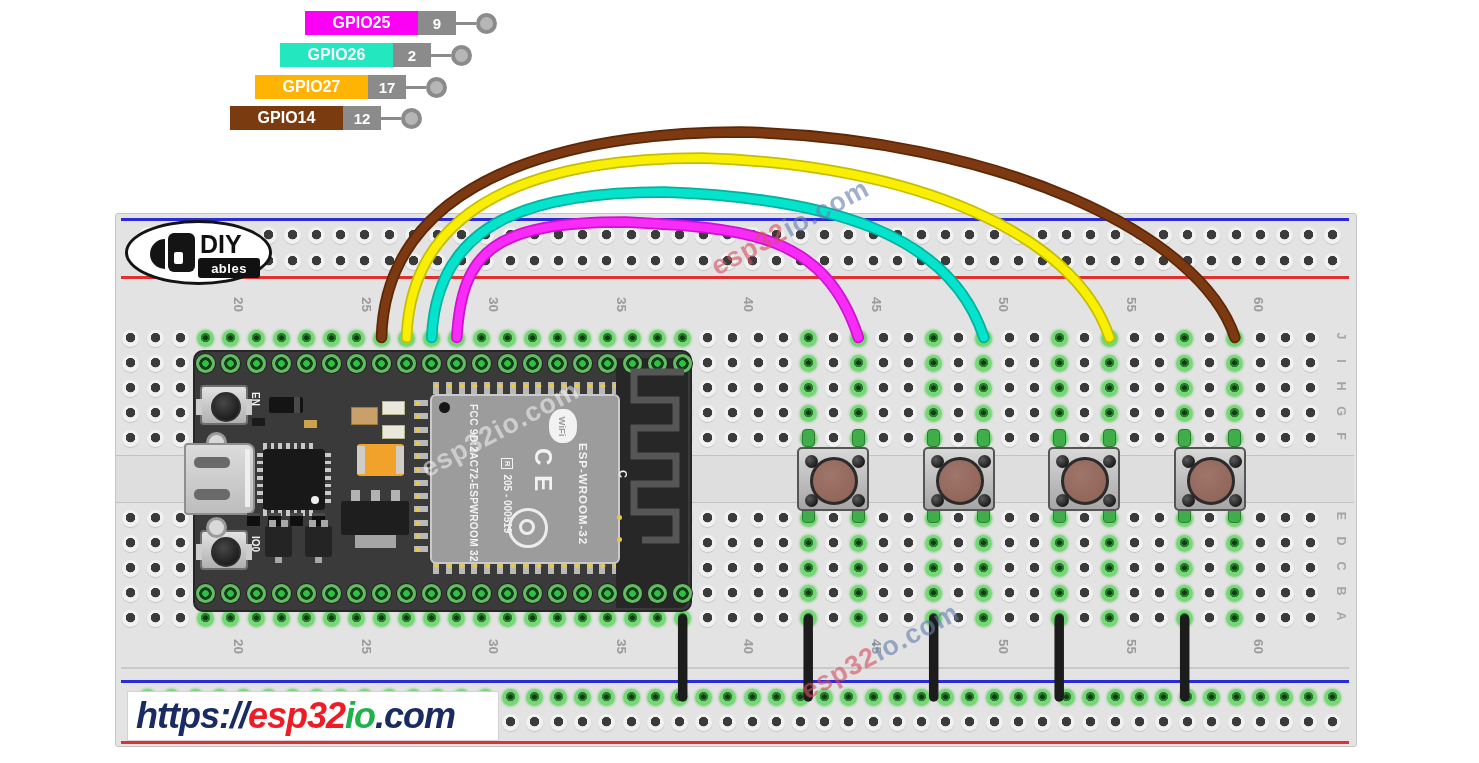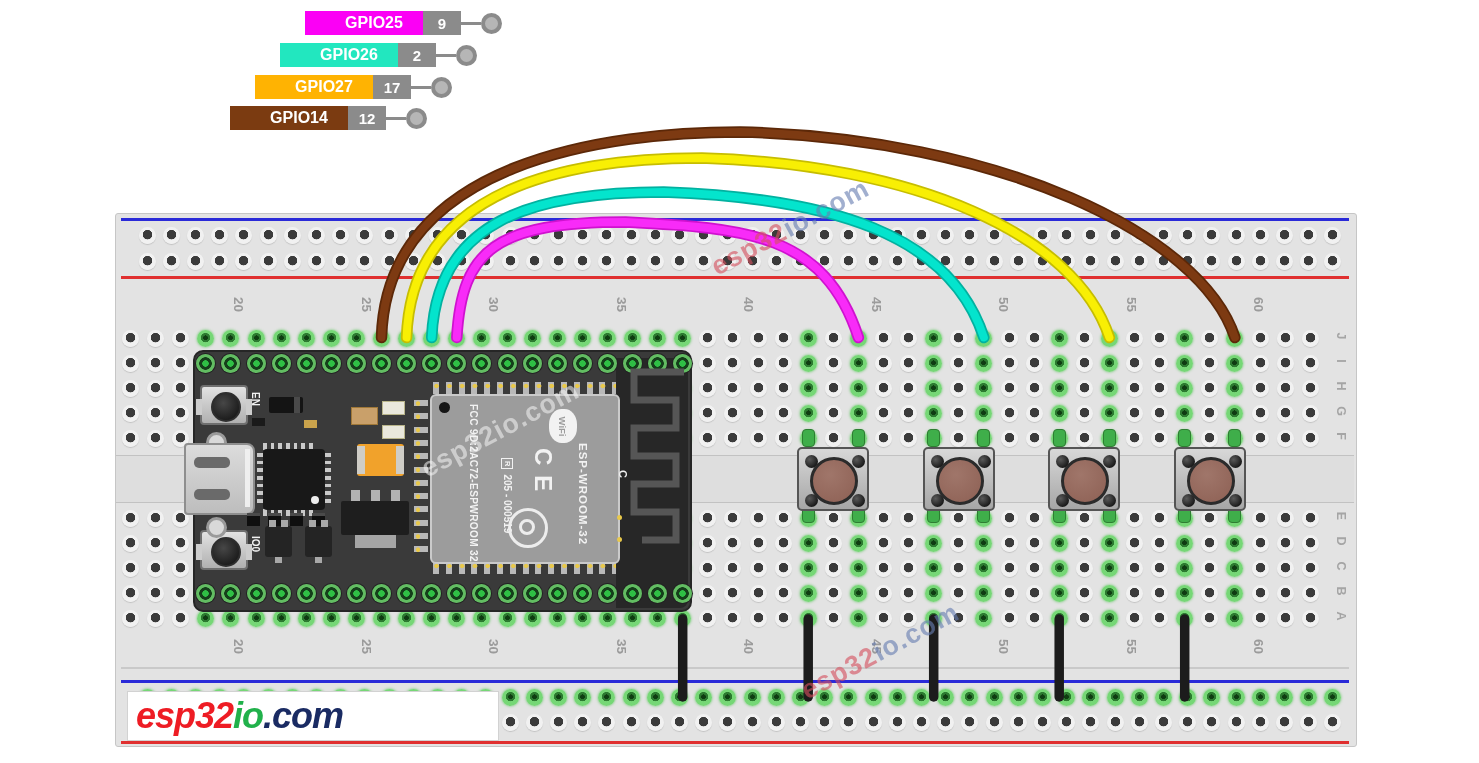--- a/index.html
+++ b/index.html
@@ -4,22 +4,22 @@
 <style>
   html,body{margin:0;padding:0;background:#fff;}
   #stage{position:relative;width:1479px;height:763px;background:#ffffff;overflow:hidden;
          font-family:"Liberation Sans",sans-serif;}
   
   .pin-row{position:absolute;height:24px;display:flex;align-items:center;z-index:3;}
   .pin-row:nth-of-type(1){left:305px;top:11px;}
   .pin-row:nth-of-type(2){left:280px;top:43px;}
   .pin-row:nth-of-type(3){left:255px;top:75px;}
   .pin-row:nth-of-type(4){left:230px;top:106px;}
-  .gpio-box{width:98px;height:24px;color:#fff;font:700 16px "Liberation Sans",sans-serif;
-            display:flex;align-items:center;justify-content:center;padding-left:20px;}
+  .gpio-box{width:113px;height:24px;color:#fff;font:700 16px "Liberation Sans",sans-serif;
+            display:flex;align-items:center;justify-content:center;}
   .pin-box{width:38px;height:24px;background:#8b8b8b;color:#fff;font:700 15px "Liberation Sans",sans-serif;
            display:flex;align-items:center;justify-content:center;}
   .connector{width:20px;height:3px;background:#8b8b8b;}
   .pin-circle{width:13px;height:13px;border:4px solid #8b8b8b;border-radius:50%;background:#b6b6b6;}
   
   #breadboard{position:absolute;left:115px;top:213px;width:1240px;height:532px;background:#e3e3e3;
               border:1px solid #c6c6c6;border-radius:3px;z-index:1;}
   .rail-line{position:absolute;height:3px;left:121px;width:1228px;z-index:1;}
   #channel{position:absolute;left:116px;top:455px;width:1238px;height:46px;background:#dedede;
            border-top:1px solid #c2c2c2;border-bottom:1px solid #c2c2c2;z-index:1;}
@@ -1006,21 +1006,29 @@
       <path d="M 381.5 337.5 C 386.5 160 609.928 132 739.928 132 C 997.3134400000001 138 1200.9 233.5 1234.9 337.5" fill="none" stroke="#5c2808" stroke-width="11.5" stroke-linecap="round"></path>
       <path d="M 381.5 337.5 C 386.5 160 609.928 132 739.928 132 C 997.3134400000001 138 1200.9 233.5 1234.9 337.5" fill="none" stroke="#7d3a12" stroke-width="8" stroke-linecap="round"></path>
       <path d="M 406.6 337.5 C 411.6 186 571.7760000000001 158 701.7760000000001 158 C 913.74048 164 1075.4 233.5 1109.4 337.5" fill="none" stroke="#c6bd02" stroke-width="11.5" stroke-linecap="round"></path>
       <path d="M 406.6 337.5 C 411.6 186 571.7760000000001 158 701.7760000000001 158 C 913.74048 164 1075.4 233.5 1109.4 337.5" fill="none" stroke="#f8ef04" stroke-width="8" stroke-linecap="round"></path>
       <path d="M 431.70000000000005 337.5 C 436.70000000000005 220 533.624 192 663.624 192 C 830.1675200000001 198 949.9000000000001 233.5 983.9000000000001 337.5" fill="none" stroke="#02b1a0" stroke-width="11.5" stroke-linecap="round"></path>
       <path d="M 431.70000000000005 337.5 C 436.70000000000005 220 533.624 192 663.624 192 C 830.1675200000001 198 949.9000000000001 233.5 983.9000000000001 337.5" fill="none" stroke="#04e4cd" stroke-width="8" stroke-linecap="round"></path>
       <path d="M 456.8 337.5 C 461.8 250 495.472 222 625.472 222 C 746.59456 228 824.4000000000001 233.5 858.4000000000001 337.5" fill="none" stroke="#cf12cf" stroke-width="11.5" stroke-linecap="round"></path>
       <path d="M 456.8 337.5 C 461.8 250 495.472 222 625.472 222 C 746.59456 228 824.4000000000001 233.5 858.4000000000001 337.5" fill="none" stroke="#f82bf8" stroke-width="8" stroke-linecap="round"></path>
     </svg>
 
+  <div id="diy-logo">
+    <div class="m1"></div>
+    <div class="m2"></div>
+    <div class="m3"></div>
+    <div class="diy">DIY</div>
+    <div class="ables">ables</div>
+  </div>
   <div id="site-logo">
+    <span id="sl-protocol" style="color: rgb(26, 43, 99);">https://</span>
       <span id="sl-name" style="color: rgb(238, 28, 36);">esp32</span>
       <span id="sl-io" style="color: rgb(33, 177, 75);">io</span>
       <span id="sl-tld" style="color: rgb(26, 43, 99);">.com</span>
   </div>
 
 <div class="wm" style="left: 703px; top: 212px;"><span style="color: rgba(213, 80, 95, 0.62);">esp32</span><span style="color: rgba(104, 126, 178, 0.62);">io.com</span></div>
     <div class="wm" style="left: 413px; top: 414px;"><span style="color: rgba(245, 245, 245, 0.55);">esp32</span><span style="color: rgba(245, 245, 245, 0.55);">io.com</span></div>
     <div class="wm" style="left: 793px; top: 636px;"><span style="color: rgba(213, 80, 95, 0.62);">esp32</span><span style="color: rgba(104, 126, 178, 0.62);">io.com</span></div>
   </div>
 

